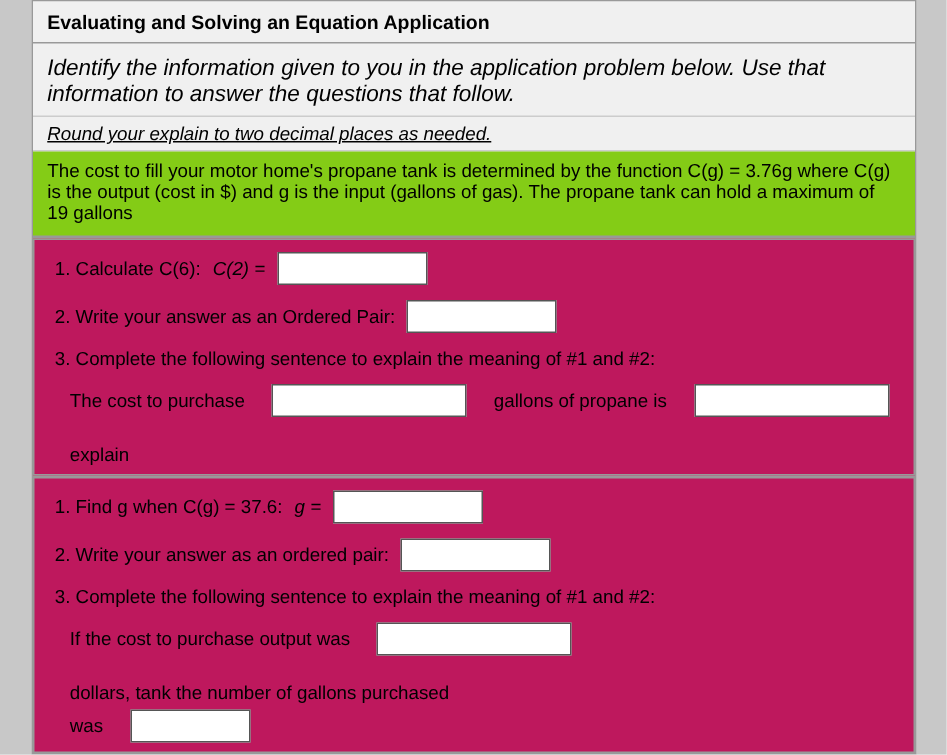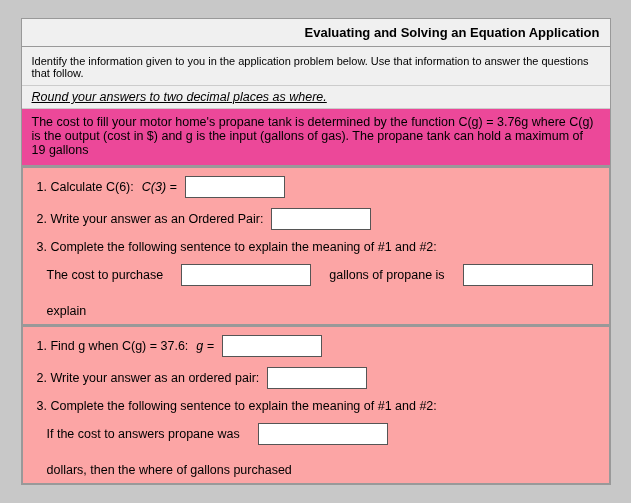--- a/index.html
+++ b/index.html
@@ -20,53 +20,54 @@
     }
 
     .page-container {
       width: 590px;
       background: #f0f0f0;
       border: 1px solid #999;
       padding: 0;
     }
 
     .page-title {
-      text-align: right;
+      text-align: left;
       font-weight: bold;
       font-size: 13px;
       border-bottom: 1px solid #999;
       padding: 6px 10px;
       background: #f0f0f0;
     }
 
     .intro-section {
       padding: 8px 10px 6px 10px;
       border-bottom: 1px solid #ccc;
-      font-size: 11px;
+      font-size: 15px;
+      font-style: italic;
     }
 
     .round-note {
       padding: 4px 10px 4px 10px;
       font-size: 12.5px;
       font-style: italic;
       text-decoration: underline;
       border-bottom: 1px solid #ccc;
     }
 
     .problem-statement {
       padding: 6px 10px 8px 10px;
       font-size: 12.5px;
       border-bottom: 2px solid #999;
-      background: #ec4899;
+      background: #84cc16;
     }
 
     .section-box {
       border: 1px solid #999;
       margin: 0;
-      background: #fca5a5;
+      background: #be185d;
     }
 
     .section-box + .section-box {
       border-top: 0;
     }
 
     .section-part {
       padding: 8px 14px 6px 14px;
     }
 
@@ -118,32 +119,32 @@
   </style>
 </head>
 <body>
 
 <div class="page-container">
 
   <div class="page-title">Evaluating and Solving an Equation Application</div>
 
   <div class="intro-section">Identify the information given to you in the application problem below. Use that information to answer the questions that follow.</div>
 
-  <div class="round-note">Round your answers to two decimal places as where.</div>
+  <div class="round-note">Round your explain to two decimal places as needed.</div>
 
   <div class="problem-statement">
     <span>The cost to fill your motor home's propane tank is determined by the function C(g) = 3.76g where C(g) is the output (cost in $) and g is the input (gallons of gas). The propane tank can hold a maximum of 19 gallons</span>
   </div>
 
   <div class="section-box">
     <div class="section-part">
 
       <div class="question-row">
         <span class="question-label">1. Calculate C(6):</span>
-        <span class="math-text question-label">C(3) =</span>
+        <span class="math-text question-label">C(2) =</span>
         <div class="answer-input input-medium"></div>
       </div>
 
       <div class="question-row">
         <span class="question-label">2. Write your answer as an Ordered Pair:</span>
         <div class="answer-input input-medium"></div>
       </div>
 
       <div class="question-row">
         <span class="question-label">3. Complete the following sentence to explain the meaning of #1 and #2:</span>
@@ -172,21 +173,25 @@
       <div class="question-row">
         <span class="question-label">2. Write your answer as an ordered pair:</span>
         <div class="answer-input input-medium"></div>
       </div>
 
       <div class="question-row">
         <span class="question-label">3. Complete the following sentence to explain the meaning of #1 and #2:</span>
       </div>
 
       <div class="sentence-row">
-        <span>If the cost to answers propane was</span>
+        <span>If the cost to purchase output was</span>
         <div class="answer-input input-large"></div>
-        <span>dollars, then the where of gallons purchased</span>
+        <span>dollars, tank the number of gallons purchased</span>
+      </div>
+      <div class="sentence-row" style="margin-top:4px;">
+        <span>was</span>
+        <div class="answer-input input-small"></div>
       </div>
 
     </div>
   </div>
 
 </div>
 
 </body></html>

